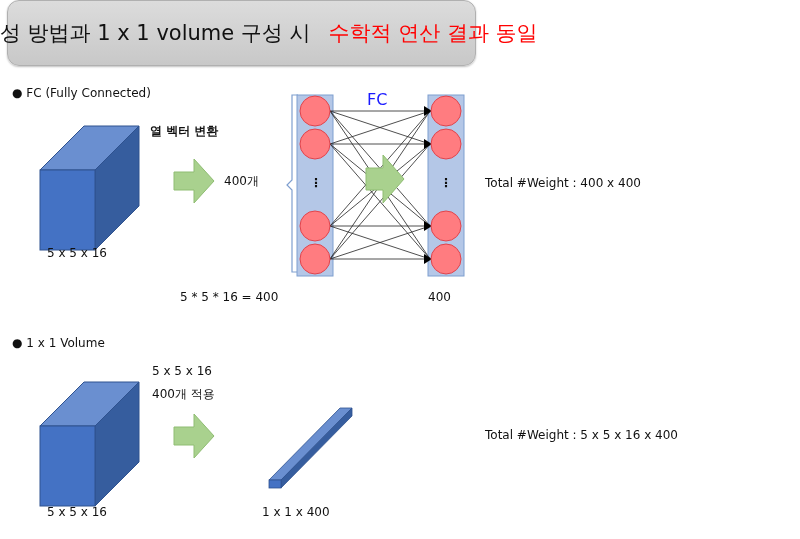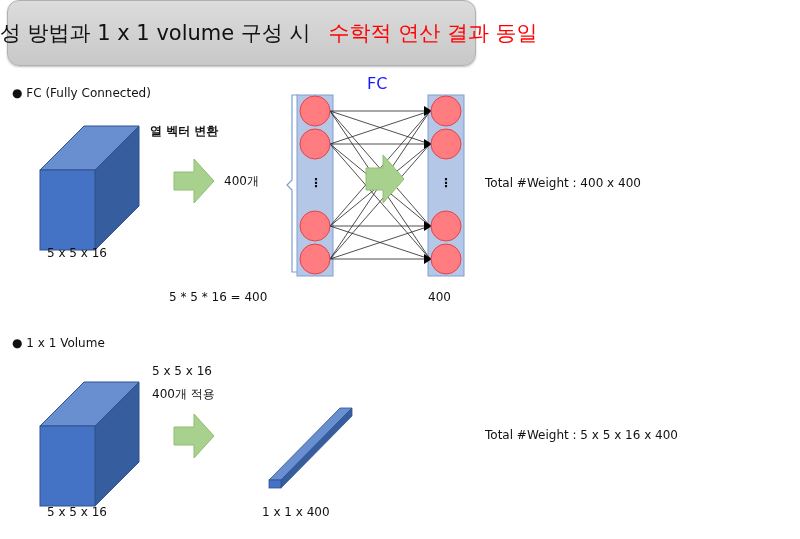--- a/index.html
+++ b/index.html
@@ -5,21 +5,21 @@
   html, body { margin:0; padding:0; background:#ffffff; }
   body { width:800px; height:539px; position:relative; overflow:hidden;
          font-family:"DejaVu Sans","Liberation Sans",sans-serif; color:#111; }
   .abs { position:absolute; }
   .title-box { left:7px; top:0px; width:467px; height:64px; border-radius:12px;
     background:linear-gradient(#dcdcdc,#c8c8c8); border:1px solid #b0b0b0;
     box-shadow:0 1px 2px rgba(0,0,0,.25); display:flex; align-items:center; justify-content:center;
     font-size:21px; white-space:nowrap; }
   .title-red { color:#ff0000; margin-left:18px; }
   .txt { font-size:12px; white-space:nowrap; }
-  .fc-label { color:#1a1aff; font-size:16px; }
+  .fc-label { color:#1a1aff; font-size:16px;margin-top:16px; }
   svg { position:absolute; left:0; top:0; }
 </style>
 </head>
 <body>
 
 <div class="abs title-box">
   <span>FC 구성 방법과 1 x 1 volume 구성 시</span>
   <span class="title-red">수학적 연산 결과 동일</span>
 </div>
 
@@ -95,21 +95,21 @@
 <div class="abs txt" style="left:12px; top:86px;">
   <span>●</span>
   <span>FC (Fully Connected)</span>
 </div>
 <div class="abs txt" style="left:150px; top:123px; font-weight:bold;text-align:right;">열 벡터 변환</div>
 <div class="abs txt" style="left:224px; top:173px;">400개</div>
 <div class="abs txt" style="left:47px; top:246px;">5 x 5 x 16</div>
 <div class="abs fc-label" style="left:367px; top:74px;">FC</div>
 <div class="abs txt" style="left:310px; top:176px; font-weight:bold;">⋮</div>
 <div class="abs txt" style="left:440px; top:176px; font-weight:bold;">⋮</div>
-<div class="abs txt" style="left:169px; top:290px;">5 * 5 * 16 = 400</div>
+<div class="abs txt" style="left:180px; top:290px;">5 * 5 * 16 = 400</div>
 <div class="abs txt" style="left:428px; top:290px;">400</div>
 <div class="abs txt" style="left:485px; top:176px;">Total #Weight : 400 x 400</div>
 
 <div class="abs txt" style="left:12px; top:336px;">
   <span>●</span>
   <span>1 x 1 Volume</span>
 </div>
 <div class="abs txt" style="left:152px; top:364px;">5 x 5 x 16</div>
 <div class="abs txt" style="left:152px; top:386px;">400개 적용</div>
 <div class="abs txt" style="left:47px; top:505px;">5 x 5 x 16</div>

